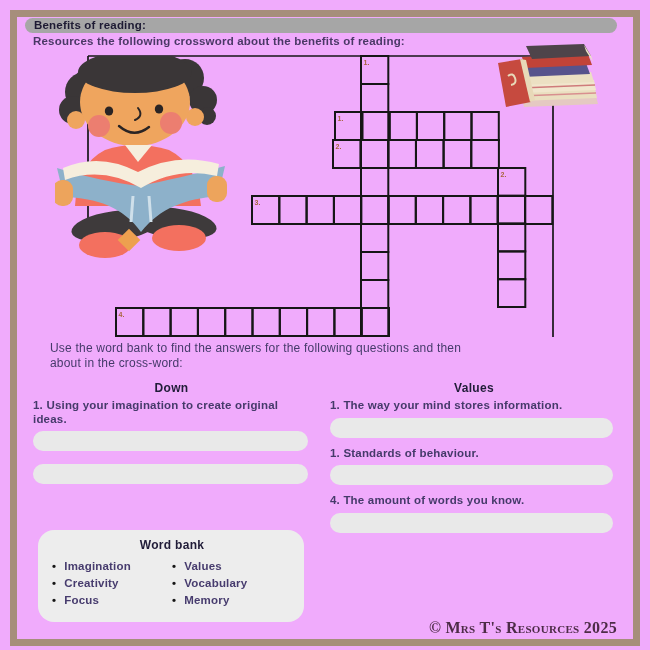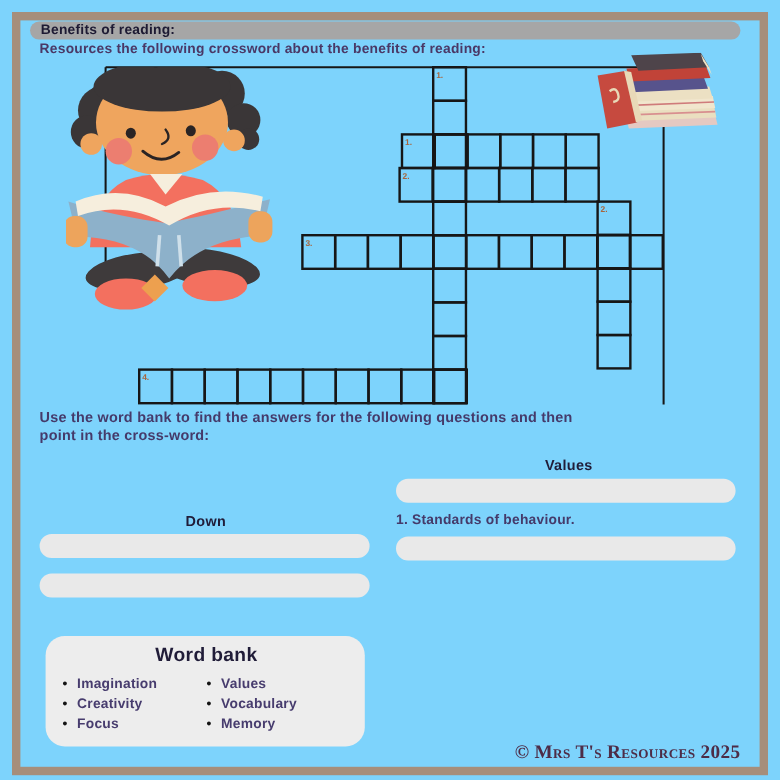--- a/index.html
+++ b/index.html
@@ -1,43 +1,43 @@
 <!DOCTYPE html>
 <html><head>
 <meta charset="utf-8">
 <style>
   html,body{margin:0;padding:0;background:#ffffff;width:650px;height:650px;overflow:hidden;}
   *{box-sizing:border-box;}
-  .page{position:relative;width:650px;height:650px;background:#7dd3fc;
+  .page{position:relative;width:650px;height:650px;background:#f0abfc;
         font-family:"Liberation Sans","DejaVu Sans",sans-serif;}
   .frame{position:absolute;left:10px;top:10px;width:630px;height:636px;
          border:7px solid #a68e7b;background:transparent;pointer-events:none;}
   .title-bar{position:absolute;left:25px;top:18px;width:592px;height:15px;
              background:#a6a6a6;border-radius:8px;line-height:15px;padding-left:9px;
              font-size:11.5px;font-weight:bold;letter-spacing:.2px;color:#1d1a33;}
   .subtitle{position:absolute;left:33px;top:35px;width:590px;
             font-size:11.5px;font-weight:bold;letter-spacing:.2px;color:#4a3866;}
   svg.layer{position:absolute;}
-  .instruction{position:absolute;left:33px;top:341px;width:590px;
-               font-size:12px;font-weight:bold;letter-spacing:.2px;color:#453a6a;line-height:15px;}
+  .instruction{position:absolute;left:50px;top:341px;width:590px;
+               font-size:12px;font-weight:normal;letter-spacing:.2px;color:#453a6a;line-height:15px;}
   .col{position:absolute;top:381px;}
-  .col-down{left:33px;width:277px;margin-top:46px;}
+  .col-down{left:33px;width:277px;}
   .col-across{left:330px;width:288px;}
   .col-heading{text-align:center;font-size:12px;font-weight:bold;color:#201c38;
                letter-spacing:.3px;margin-bottom:4px;}
   .q{font-size:11.5px;font-weight:bold;letter-spacing:.2px;color:#453a6a;
      line-height:13.5px;margin-bottom:5px;}
   .col-down .q{max-width:250px;}
   .col-across .q{max-width:252px;}
   .answer-box{height:20px;border-radius:10px;background:#e9e9e9;}
   .col-down .answer-box{width:275px;margin-bottom:13px;}
   .col-across .answer-box{width:283px;margin-bottom:9px;}
   .word-bank{position:absolute;left:38px;top:530px;width:266px;height:92px;
              background:#ededed;border-radius:16px;padding:8px 12px 6px 14px;}
-  .wb-heading{text-align:center;font-size:16px;font-weight:bold;color:#201c38;
+  .wb-heading{text-align:center;font-size:12px;font-weight:bold;color:#201c38;
               letter-spacing:.3px;margin-bottom:6px;}
   .wb-cols{display:flex;}
   .wb-col{width:50%;}
   .wb-item{font-size:11.5px;font-weight:bold;color:#473c6e;letter-spacing:.2px;
            line-height:17px;display:flex;}
   .wb-bullet{color:#141414;margin-right:8px;}
   .footer{position:absolute;right:33px;top:619px;font-family:"Liberation Serif","DejaVu Serif",serif;
           font-variant:small-caps;font-weight:bold;font-size:16px;letter-spacing:.3px;color:#4d2c47;}
 </style>
 </head>
@@ -178,43 +178,49 @@
   <div class="frame"></div>
 
   <div class="title-bar">
     <span>Benefits of reading:</span>
   </div>
 
   <div class="subtitle">Resources the following crossword about the benefits of reading:</div>
 
   <div class="instruction">
     <div>Use the word bank to find the answers for the following questions and then</div>
-    <div>point in the cross-word:</div>
+    <div>about in the cross-word:</div>
   </div>
 
   <div class="col col-down">
     <div class="col-heading">Down</div>
     <div>
         <div class="qa">
+          <div class="q">1. Using your imagination to create original ideas.</div>
           <div class="answer-box"></div>
         </div>
         <div class="qa">
           <div class="answer-box"></div>
         </div>
       </div>
   </div>
 
   <div class="col col-across">
     <div class="col-heading">Values</div>
     <div>
         <div class="qa">
+          <div class="q">1. The way your mind stores information.</div>
           <div class="answer-box"></div>
         </div>
         <div class="qa">
           <div class="q">1. Standards of behaviour.</div>
+          <div class="answer-box"></div>
+        </div>
+        <div class="qa">
+          <div class="q">4. The amount of words you know.</div>
           <div class="answer-box"></div>
         </div>
       </div>
   </div>
 
   <div class="word-bank">
     <div class="wb-heading">Word bank</div>
     <div class="wb-cols">
       <div class="wb-col">
           <div class="wb-item">

